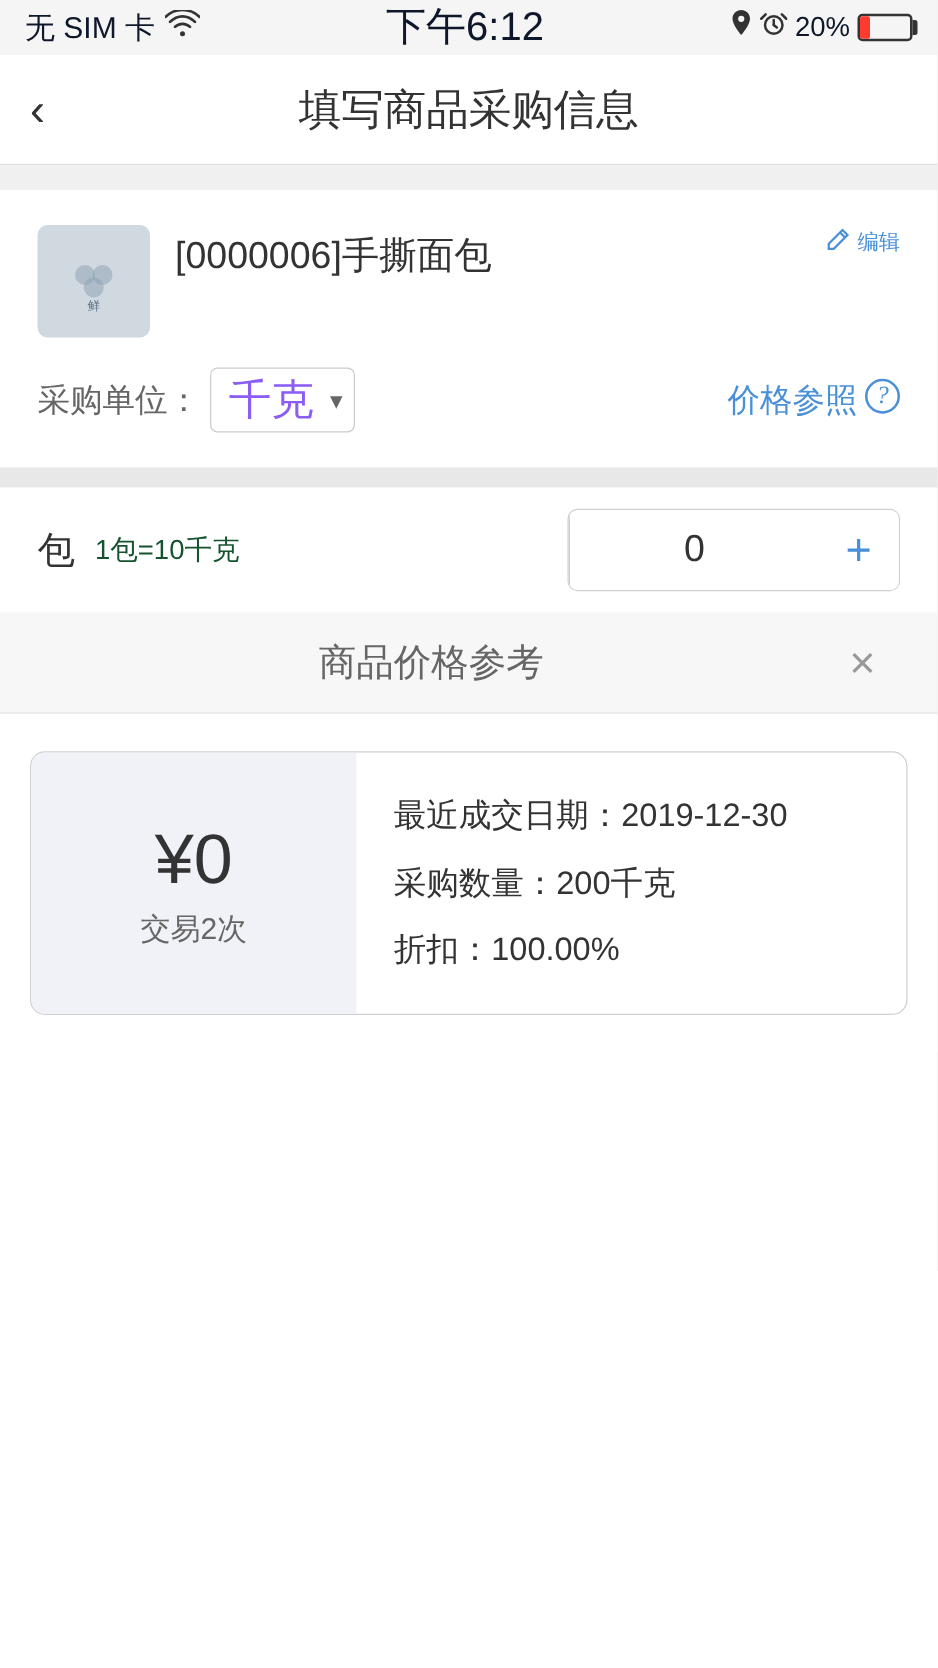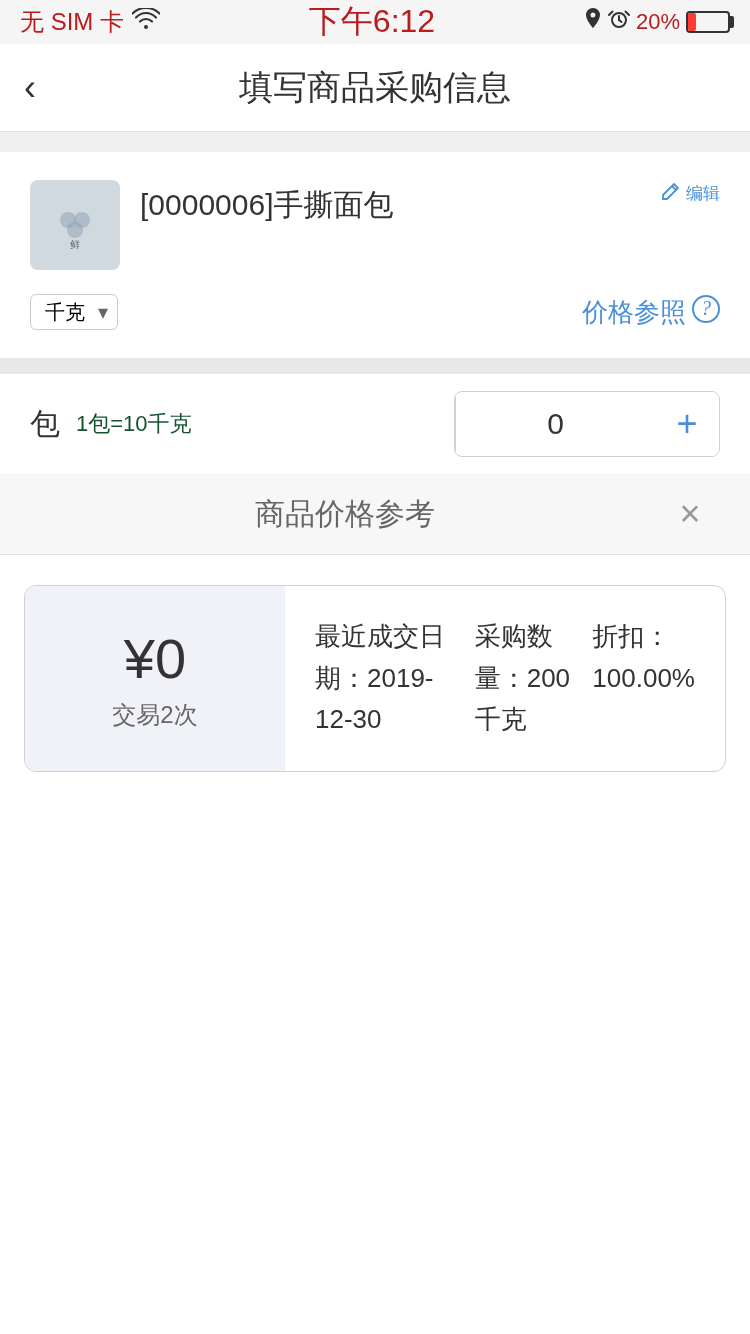--- a/index.html
+++ b/index.html
@@ -16,21 +16,21 @@
     
     .status-bar {
       width: 750px;
       height: 44px;
       background: #f5f5f5;
       display: flex;
       align-items: center;
       justify-content: space-between;
       padding: 0 20px;
       font-size: 24px;
-      color: #b91c1c;
+      color: #0f172a;
     }
     .status-left { display: flex; align-items: center; gap: 8px; }
     .status-center { font-size: 32px; font-weight: 400; }
     .status-right { display: flex; align-items: center; gap: 6px; font-size: 22px; }
     .battery-icon {
       width: 44px;
       height: 22px;
       border: 2px solid #333;
       border-radius: 4px;
       position: relative;
@@ -137,22 +137,22 @@
     }
     .unit-select-wrap {
       position: relative;
       display: inline-flex;
       align-items: center;
     }
     .unit-select-wrap select {
       border: 1px solid #ccc;
       border-radius: 6px;
       padding: 6px 32px 6px 14px;
-      font-size: 20px;
-      color: #000000;
+      font-size: 34px;
+      color: #8b5cf6;
       background: #fff;
       appearance: none;
       -webkit-appearance: none;
       cursor: pointer;
     }
     .unit-select-wrap::after {
       content: '▾';
       position: absolute;
       right: 10px;
       font-size: 20px;
@@ -316,21 +316,21 @@
     }
     .price-trades {
       font-size: 24px;
       color: #666;
       margin-top: 8px;
     }
     .price-card-right {
       flex: 1;
       padding: 30px 30px;
       display: flex;
-      flex-direction: row;
+      flex-direction: column;
       justify-content: center;
       gap: 12px;
     }
     .price-detail-row {
       font-size: 26px;
       color: #333;
       line-height: 1.6;
     }
 
     
@@ -401,20 +401,21 @@
         <svg width="22" height="22" viewBox="0 0 22 22" fill="none">
           <path d="M3 15L14 4l4 4L7 19H3v-4z" stroke="#4a90d9" stroke-width="1.8" fill="none"></path>
           <path d="M12 6l4 4" stroke="#4a90d9" stroke-width="1.8"></path>
         </svg>
       </span>
       <span>编辑</span>
     </div>
   </div>
   <div class="product-bottom">
     <div class="unit-section">
+      <span>采购单位：</span>
       <div class="unit-select-wrap">
         <select>
           <option>千克</option>
           <option>斤</option>
           <option>个</option>
         </select>
       </div>
     </div>
     <div class="price-ref">
       <span>价格参照</span>

